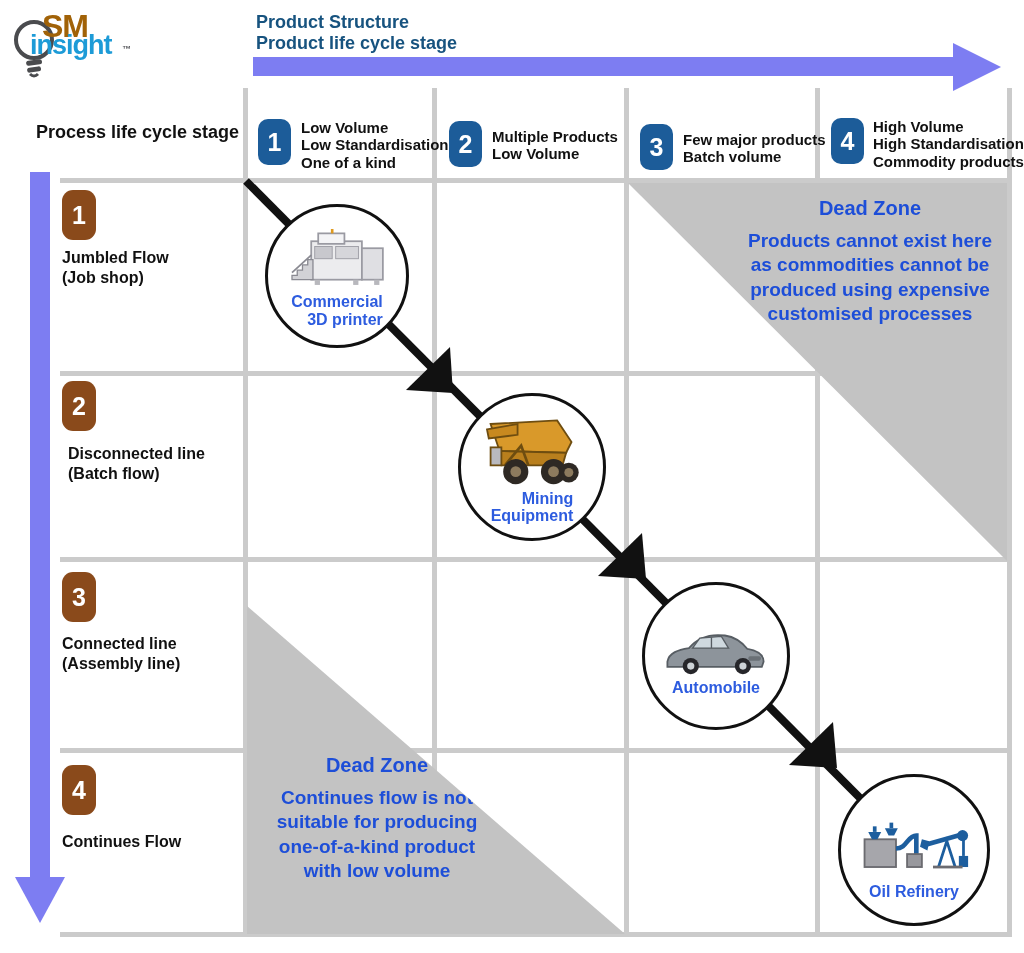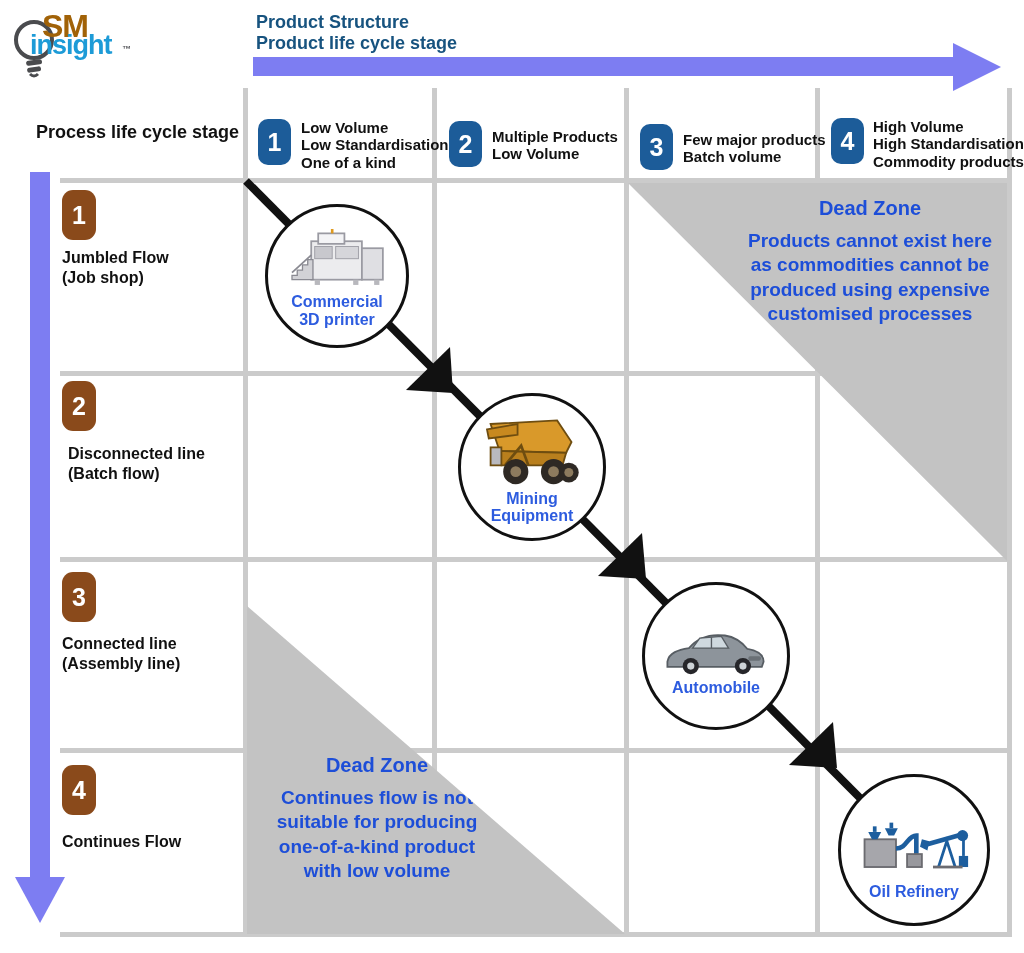--- a/index.html
+++ b/index.html
@@ -49,21 +49,21 @@
   .dz-title{font-size:20px;margin-bottom:9px;}
   .dz-body{font-size:19px;line-height:1.28;}
 
   
   .diag-svg{left:0;top:0;pointer-events:none;}
 
   
   .item-circle{background:#fff;border:3px solid #111;border-radius:50%;z-index:5;
     display:flex;flex-direction:column;align-items:center;justify-content:center;box-sizing:border-box;}
   .item-circle svg{width:76%;display:block;margin-top:6px;}
-  .item-label{font-size:16px;line-height:1.12;color:#2d5cdf;text-align:center;margin-top:3px;}
+  .item-label{font-size:16px;line-height:1.12;color:#2d5cdf;text-align:right;margin-top:3px;}
   .item-label span{display:block;}
   .c1{left:265px;top:204px;width:144px;height:144px;}
   .c2{left:458px;top:393px;width:148px;height:148px;}
   .c3{left:642px;top:582px;width:148px;height:148px;}
   .c4{left:838px;top:774px;width:152px;height:152px;}
 </style>
 </head>
 <body>
 
 <div id="canvas">

